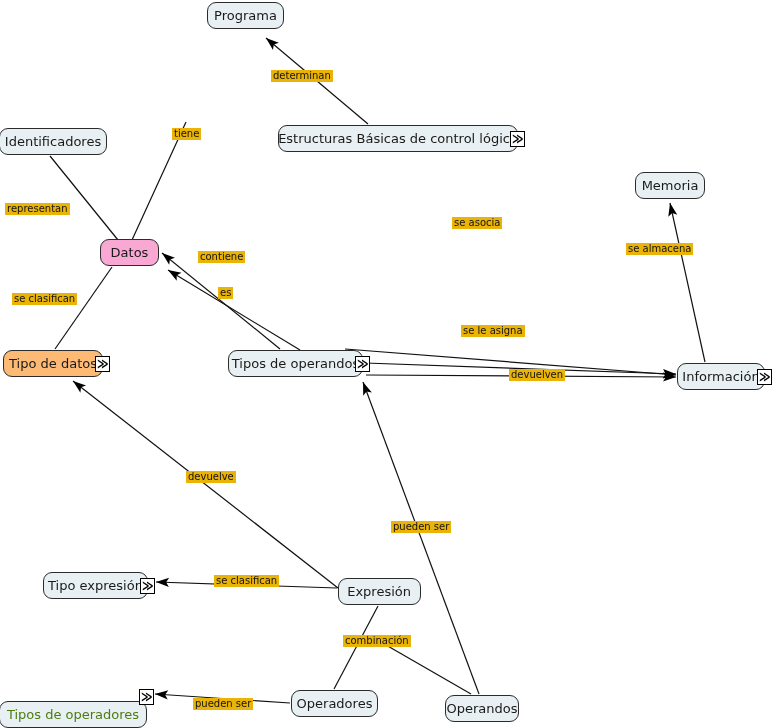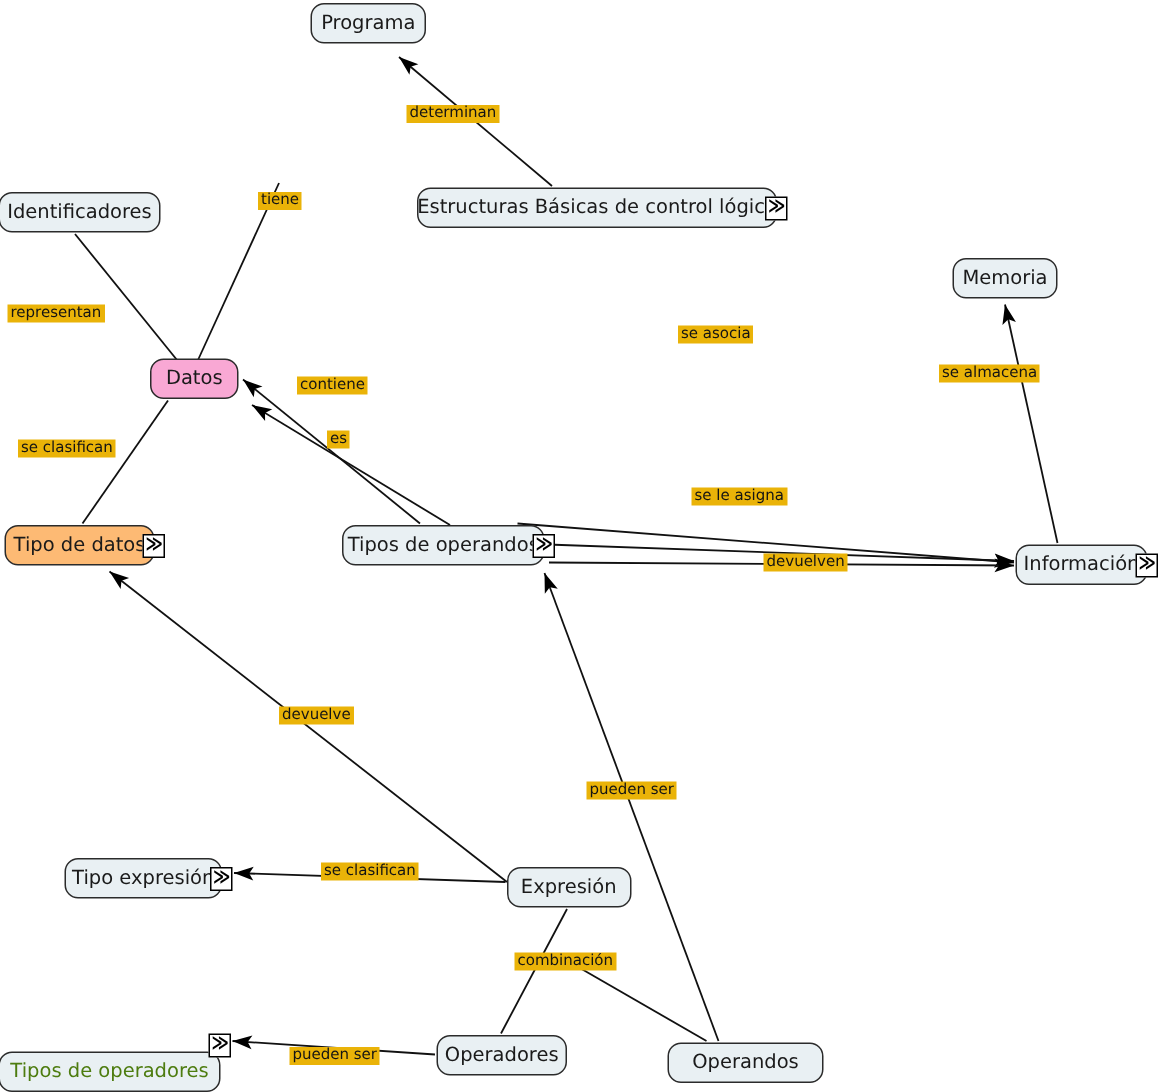--- a/index.html
+++ b/index.html
@@ -188,21 +188,21 @@
       </div>
       <div class="node" style="left: -1px; top: 701px; width: 148px; height: 27px; background: rgb(233, 240, 243); border-color: rgb(43, 43, 43); color: #4d7c0f;">
         <span class="node-label">Tipos de operadores</span>
       </div>
       <div class="chev" style="left: 139px; top: 688.5px;">
         <span>≫</span>
       </div>
       <div class="node" style="left: 291px; top: 690px; width: 87px; height: 27px; background: rgb(233, 240, 243); border-color: rgb(43, 43, 43); color: rgb(26, 26, 26);">
         <span class="node-label">Operadores</span>
       </div>
-      <div class="node" style="left: 445px; top: 695px; width: 104px; height: 27px; background: rgb(233, 240, 243); border-color: rgb(43, 43, 43); color: rgb(26, 26, 26);">
+      <div class="node" style="left: 445px; top: 695px; width: 74px; height: 27px; background: rgb(233, 240, 243); border-color: rgb(43, 43, 43); color: rgb(26, 26, 26);">
         <span class="node-label">Operandos</span>
       </div>
     </div>
   <div id="labels">
       <div class="elabel" style="left: 172px; top: 128px;">tiene</div>
       <div class="elabel" style="left: 271px; top: 70px;">determinan</div>
       <div class="elabel" style="left: 5px; top: 203px;">representan</div>
       <div class="elabel" style="left: 12px; top: 293px;">se clasifican</div>
       <div class="elabel" style="left: 198px; top: 251px;">contiene</div>
       <div class="elabel" style="left: 176px; top: 287px; margin-left: 42px;">es</div>

